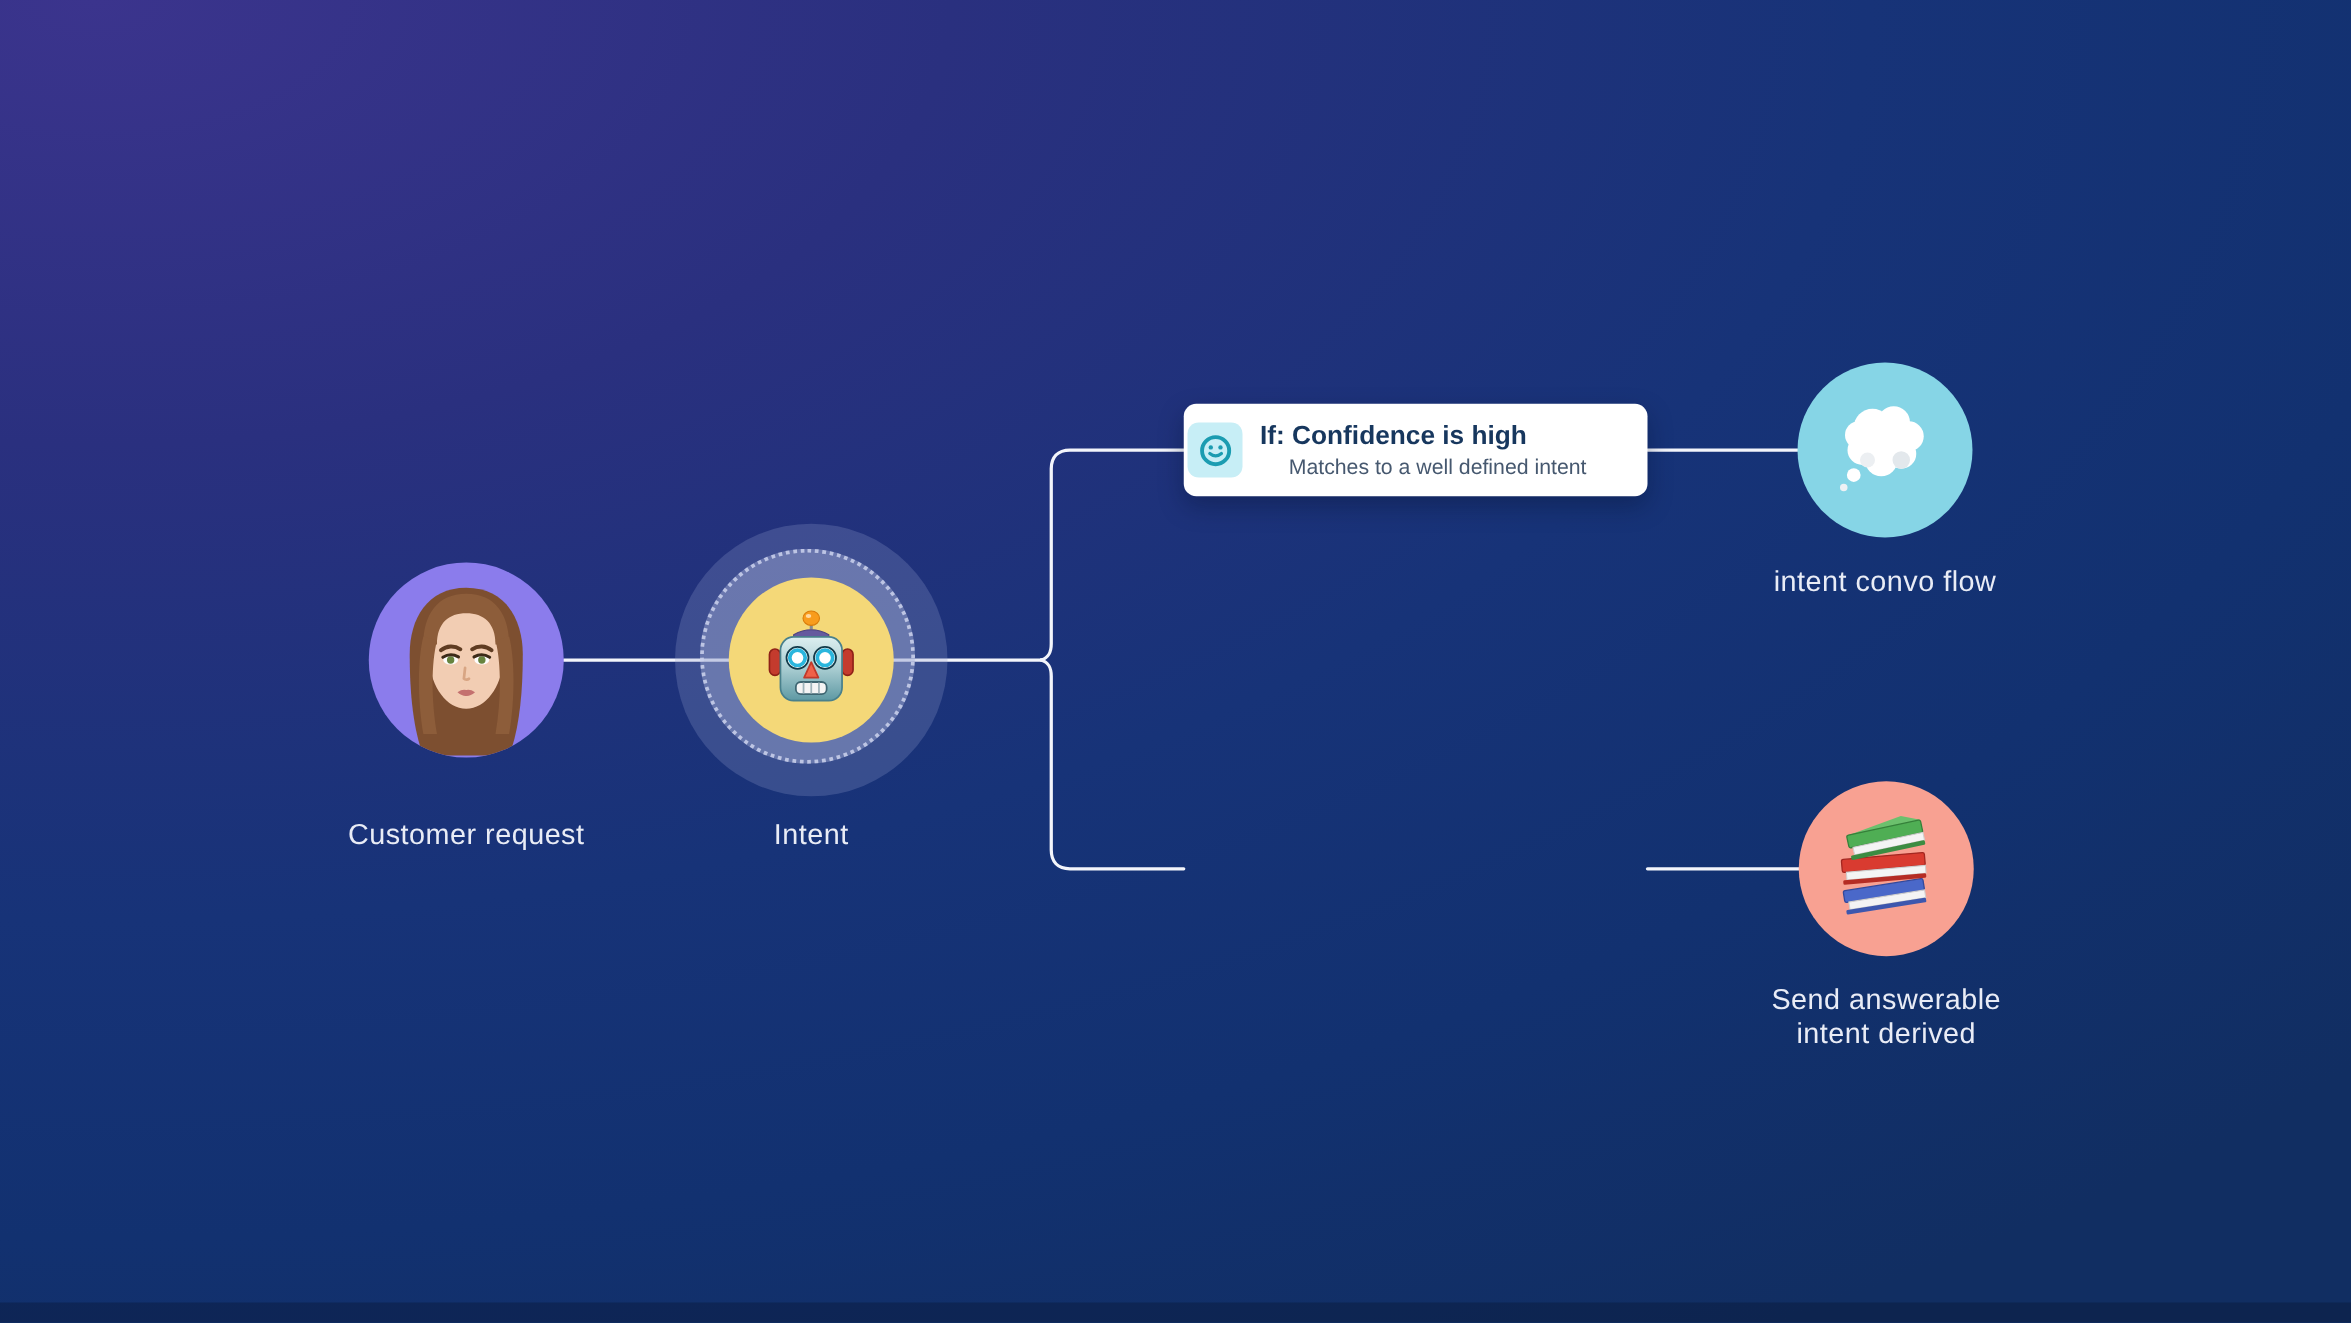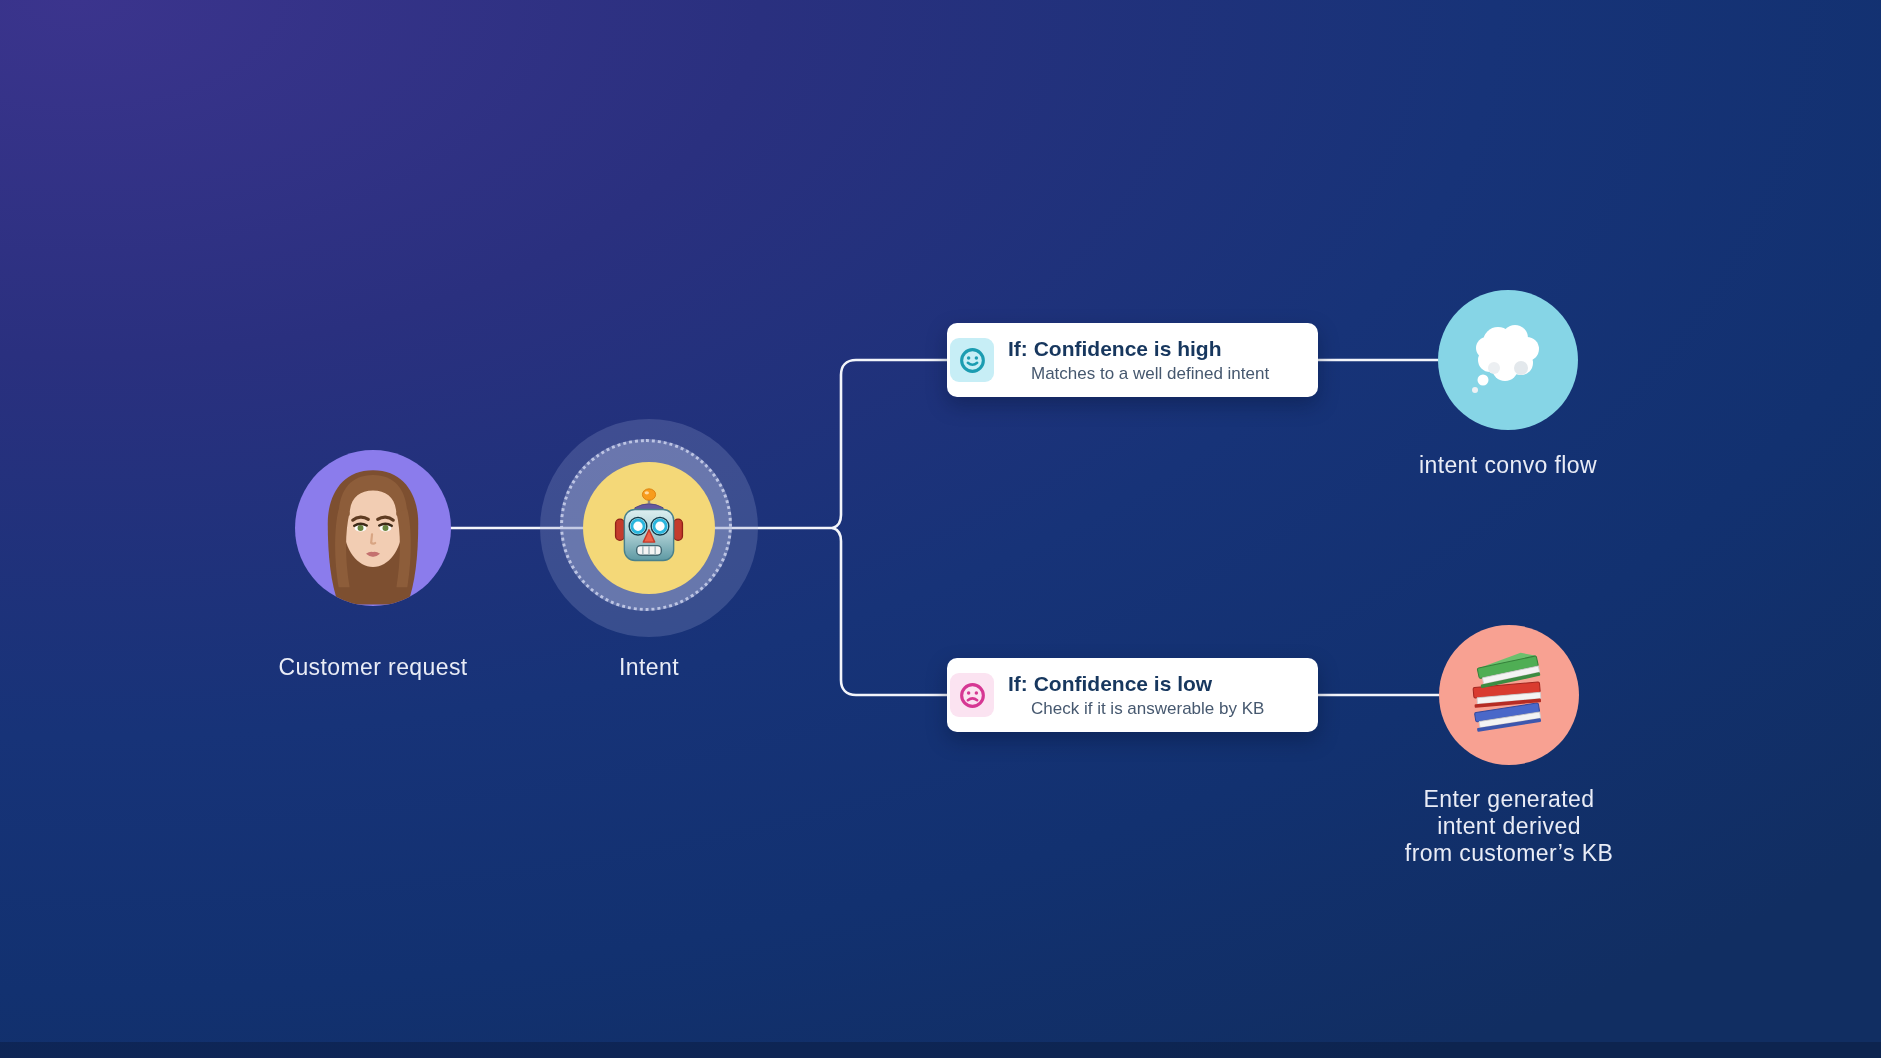--- a/index.html
+++ b/index.html
@@ -127,34 +127,20 @@
         <circle cx="15" cy="10" r="1.35" fill="#1b9cb1"></circle>
         <path d="M8.4,13.8 Q12,16.8 15.6,13.8" fill="none" stroke="#1b9cb1" stroke-width="2" stroke-linecap="round"></path>
       </svg>
     </div>
     <div>
       <div class="card-title">If: Confidence is high</div>
       <div class="card-sub">Matches to a well defined intent</div>
     </div>
   </div>
 
-  <div class="card card-low">
-    <div class="card-icon frown">
-      <svg width="31" height="31" viewBox="0 0 24 24">
-        <circle cx="12" cy="12" r="8.4" fill="none" stroke="#d63793" stroke-width="2.4"></circle>
-        <circle cx="9" cy="10" r="1.35" fill="#d63793"></circle>
-        <circle cx="15" cy="10" r="1.35" fill="#d63793"></circle>
-        <path d="M8.4,15.6 Q12,12.8 15.6,15.6" fill="none" stroke="#d63793" stroke-width="2" stroke-linecap="round"></path>
-      </svg>
-    </div>
-    <div>
-      <div class="card-title">If: Confidence is low</div>
-      <div class="card-sub">Check if it is answerable by KB</div>
-    </div>
-  </div>
 
   <div class="node circle cloud-circle">
     <svg width="100" height="100" viewBox="0 0 100 100">
       <g fill="#ffffff">
         <circle cx="40" cy="32" r="15"></circle>
         <circle cx="57" cy="28" r="13"></circle>
         <circle cx="69" cy="39" r="12"></circle>
         <circle cx="63" cy="53" r="12"></circle>
         <circle cx="47" cy="58" r="13"></circle>
         <circle cx="32" cy="50" r="12"></circle>
@@ -195,19 +181,18 @@
 
   <div class="label label-intent">
     <span>Intent</span>
   </div>
 
   <div class="label label-convo">
     <span>intent convo flow</span>
   </div>
 
   <div class="label label-kb">
-    <span>Enter generated</span>
+    <span>Send answerable</span>
     <span>intent derived</span>
-    <span>from customer’s KB</span>
   </div>
 
   <div class="bottom-edge"></div>
 </div>
 
 </body></html>

